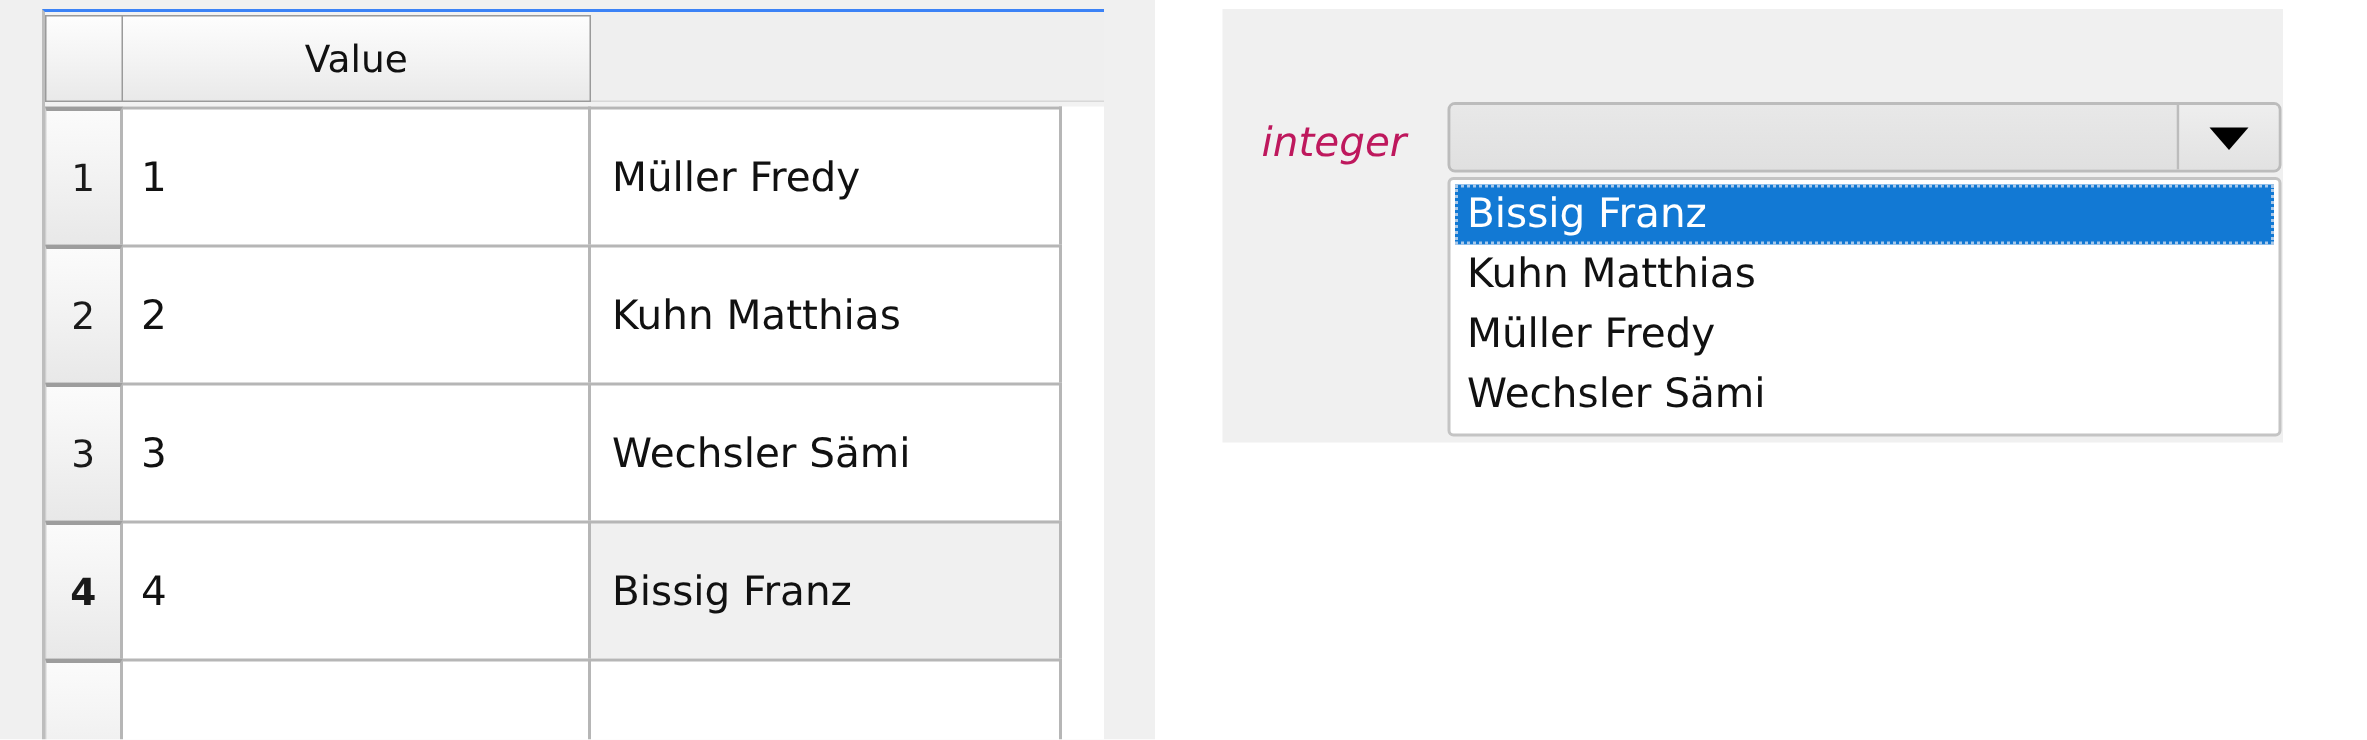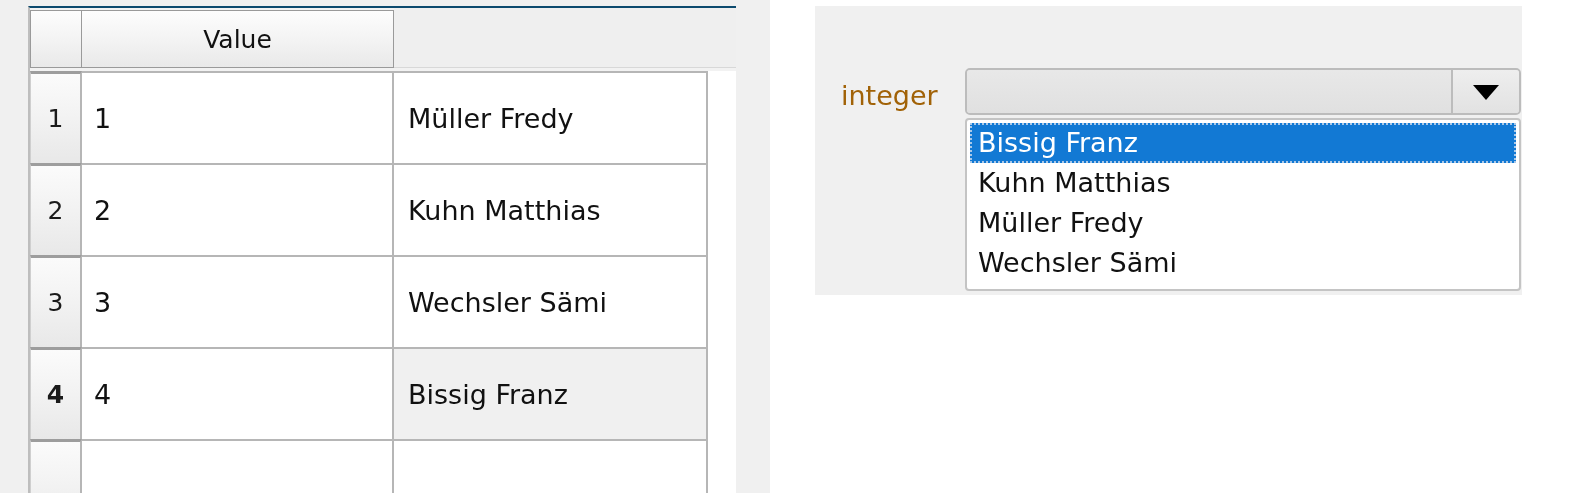--- a/index.html
+++ b/index.html
@@ -23,21 +23,21 @@
     width: 770px; height: 493px;
     background: #f0f0f0;
   }
   #grid-frame {
     position: absolute;
     left: 28px; top: 6px;
     width: 708px;
     height: 487px;
     background: #ffffff;
     border-left: 2px solid #bdbdbd;
-    border-top: 2px solid #0c4a6e;
+    border-top: 2px solid #3b82f6;
     box-sizing: border-box;
     overflow: hidden;
   }
 
   
   #grid-header {
     position: relative;
     height: 63px;
     width: 100%;
     background: #f2f2f2;
@@ -116,21 +116,22 @@
   #combo-panel {
     position: absolute;
     left: 815px; top: 6px;
     width: 707px; height: 289px;
     background: #f0f0f0;
   }
   #combo-label {
     position: absolute;
     left: 26px; top: 74px;
     font-size: 27px;
-    color: #a16207;
+    color: #be185d;
+    font-style: italic;
   }
   #combo-field {
     position: absolute;
     left: 150px; top: 62px;
     width: 556px; height: 47px;
     box-sizing: border-box;
     background: #e4e4e4;
     border: 2px solid #bcbcbc;
     border-radius: 5px;
     display: flex;

